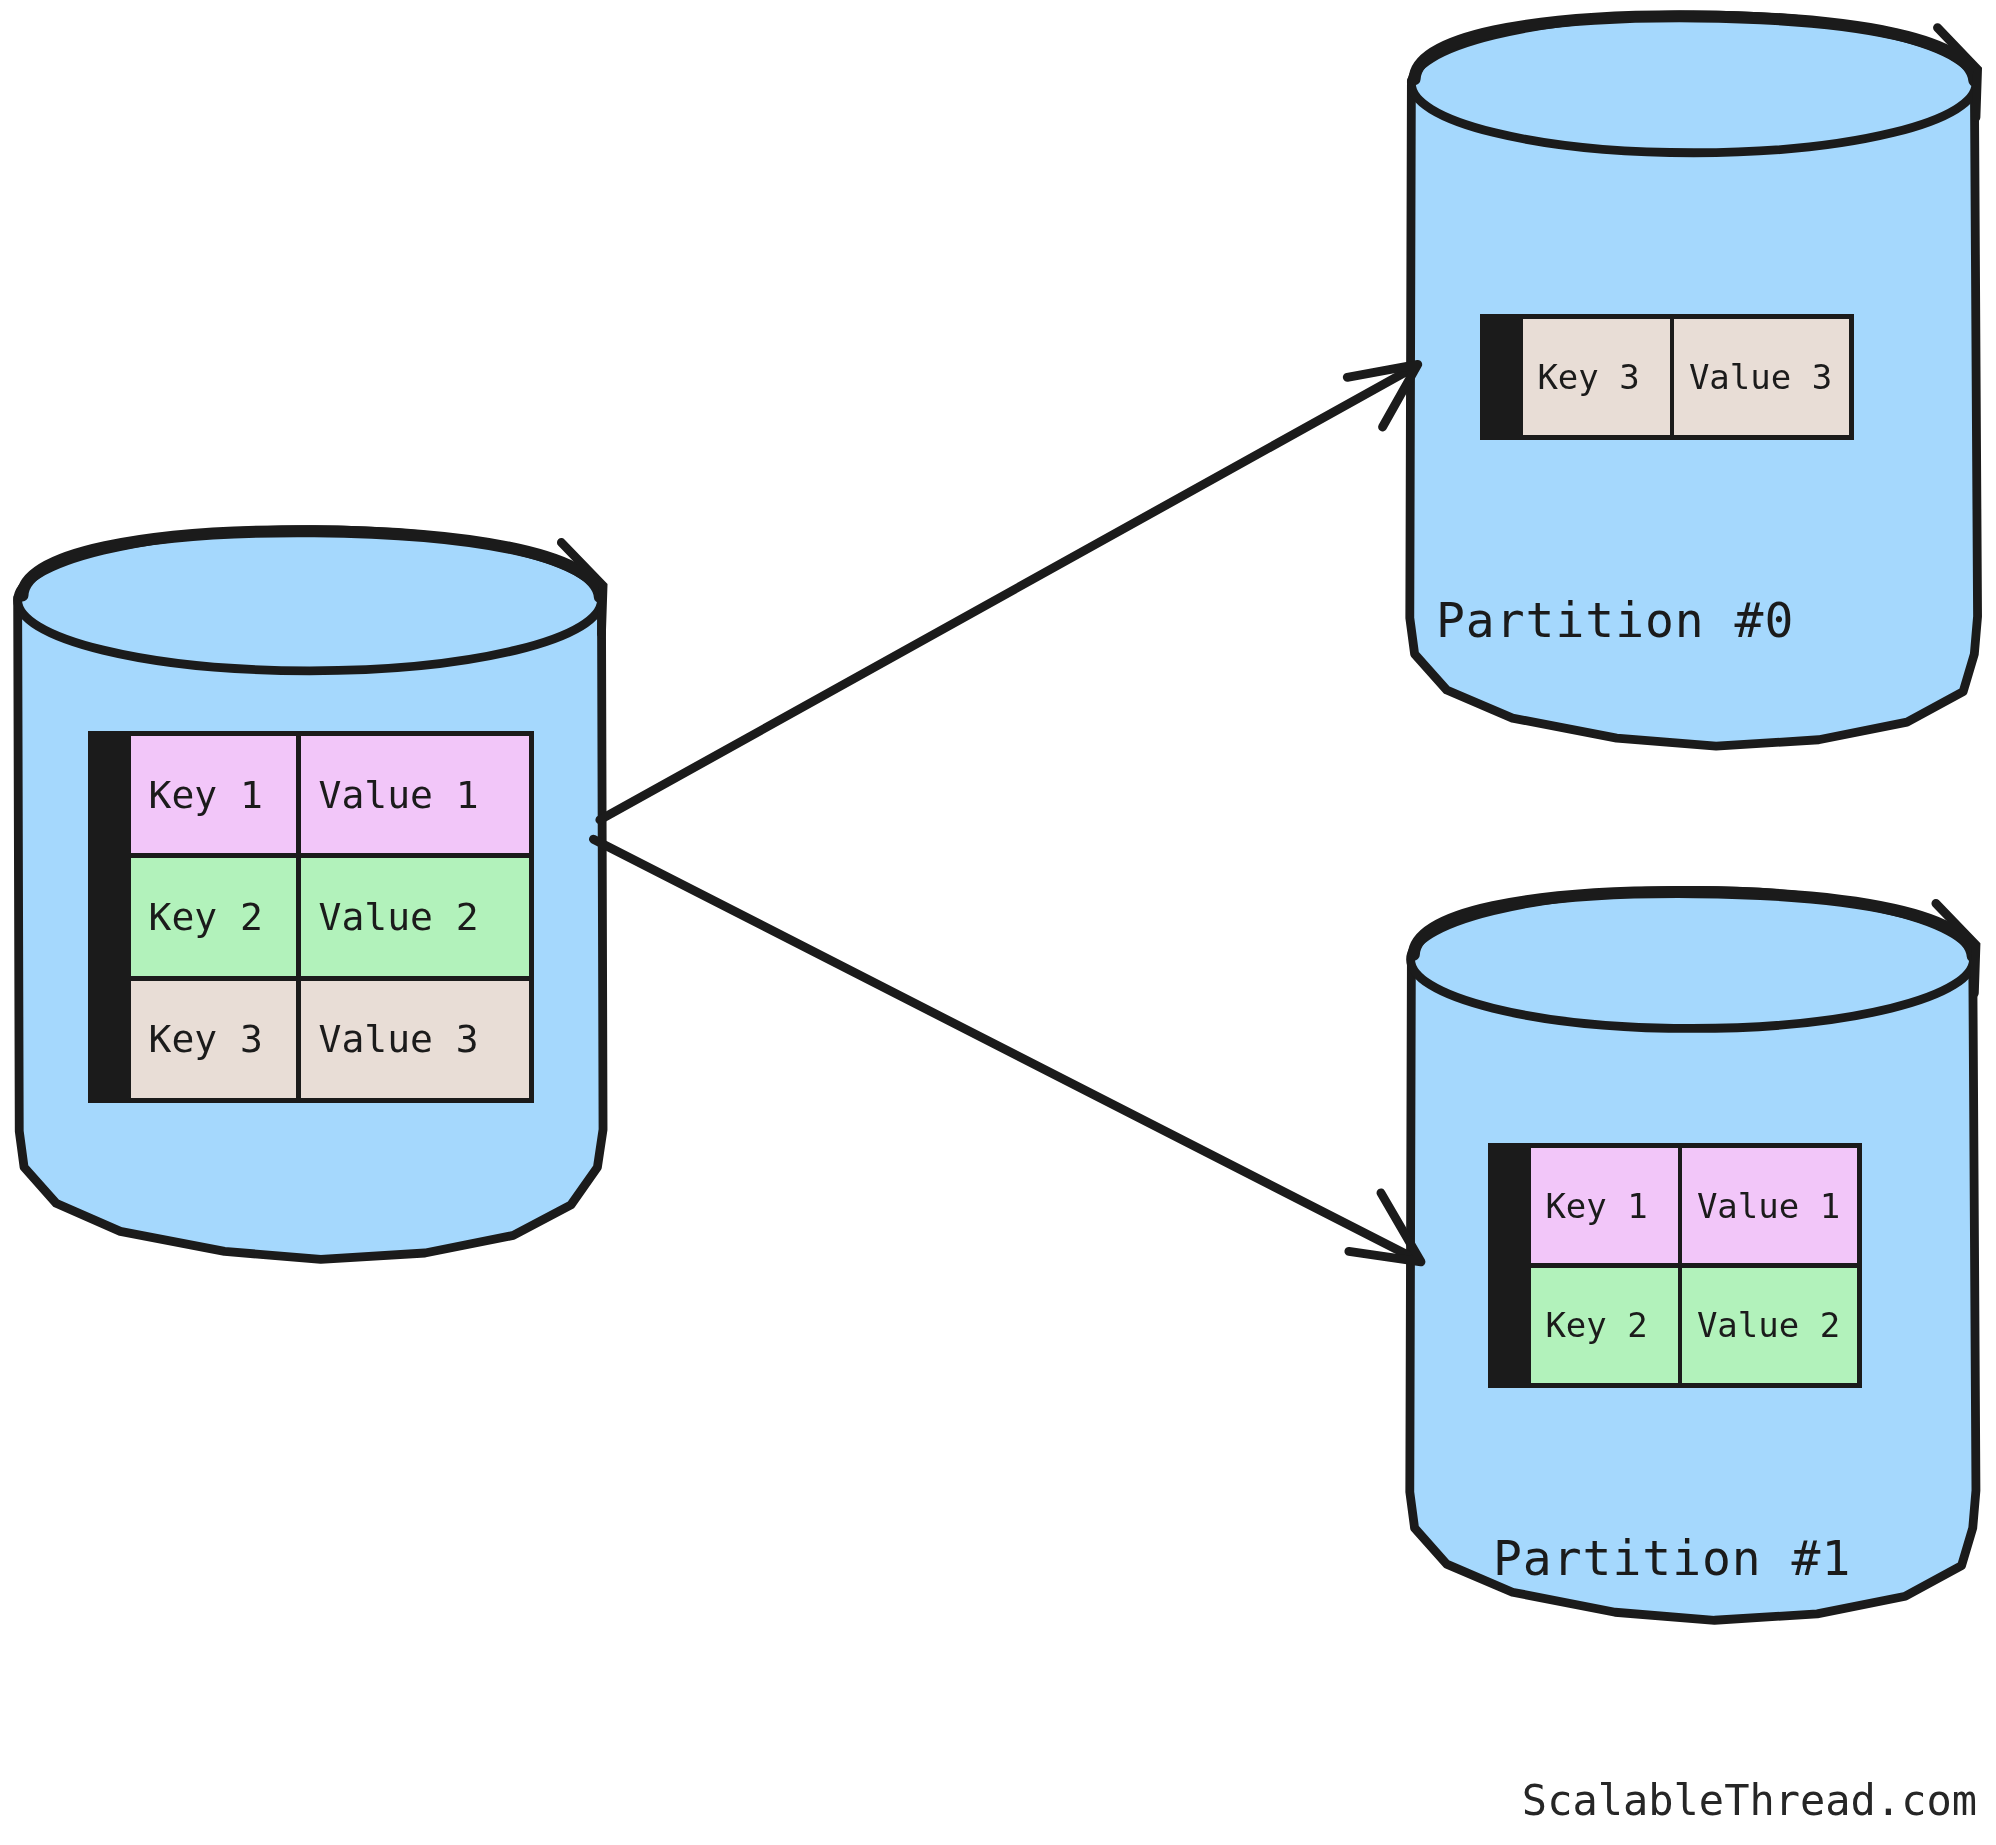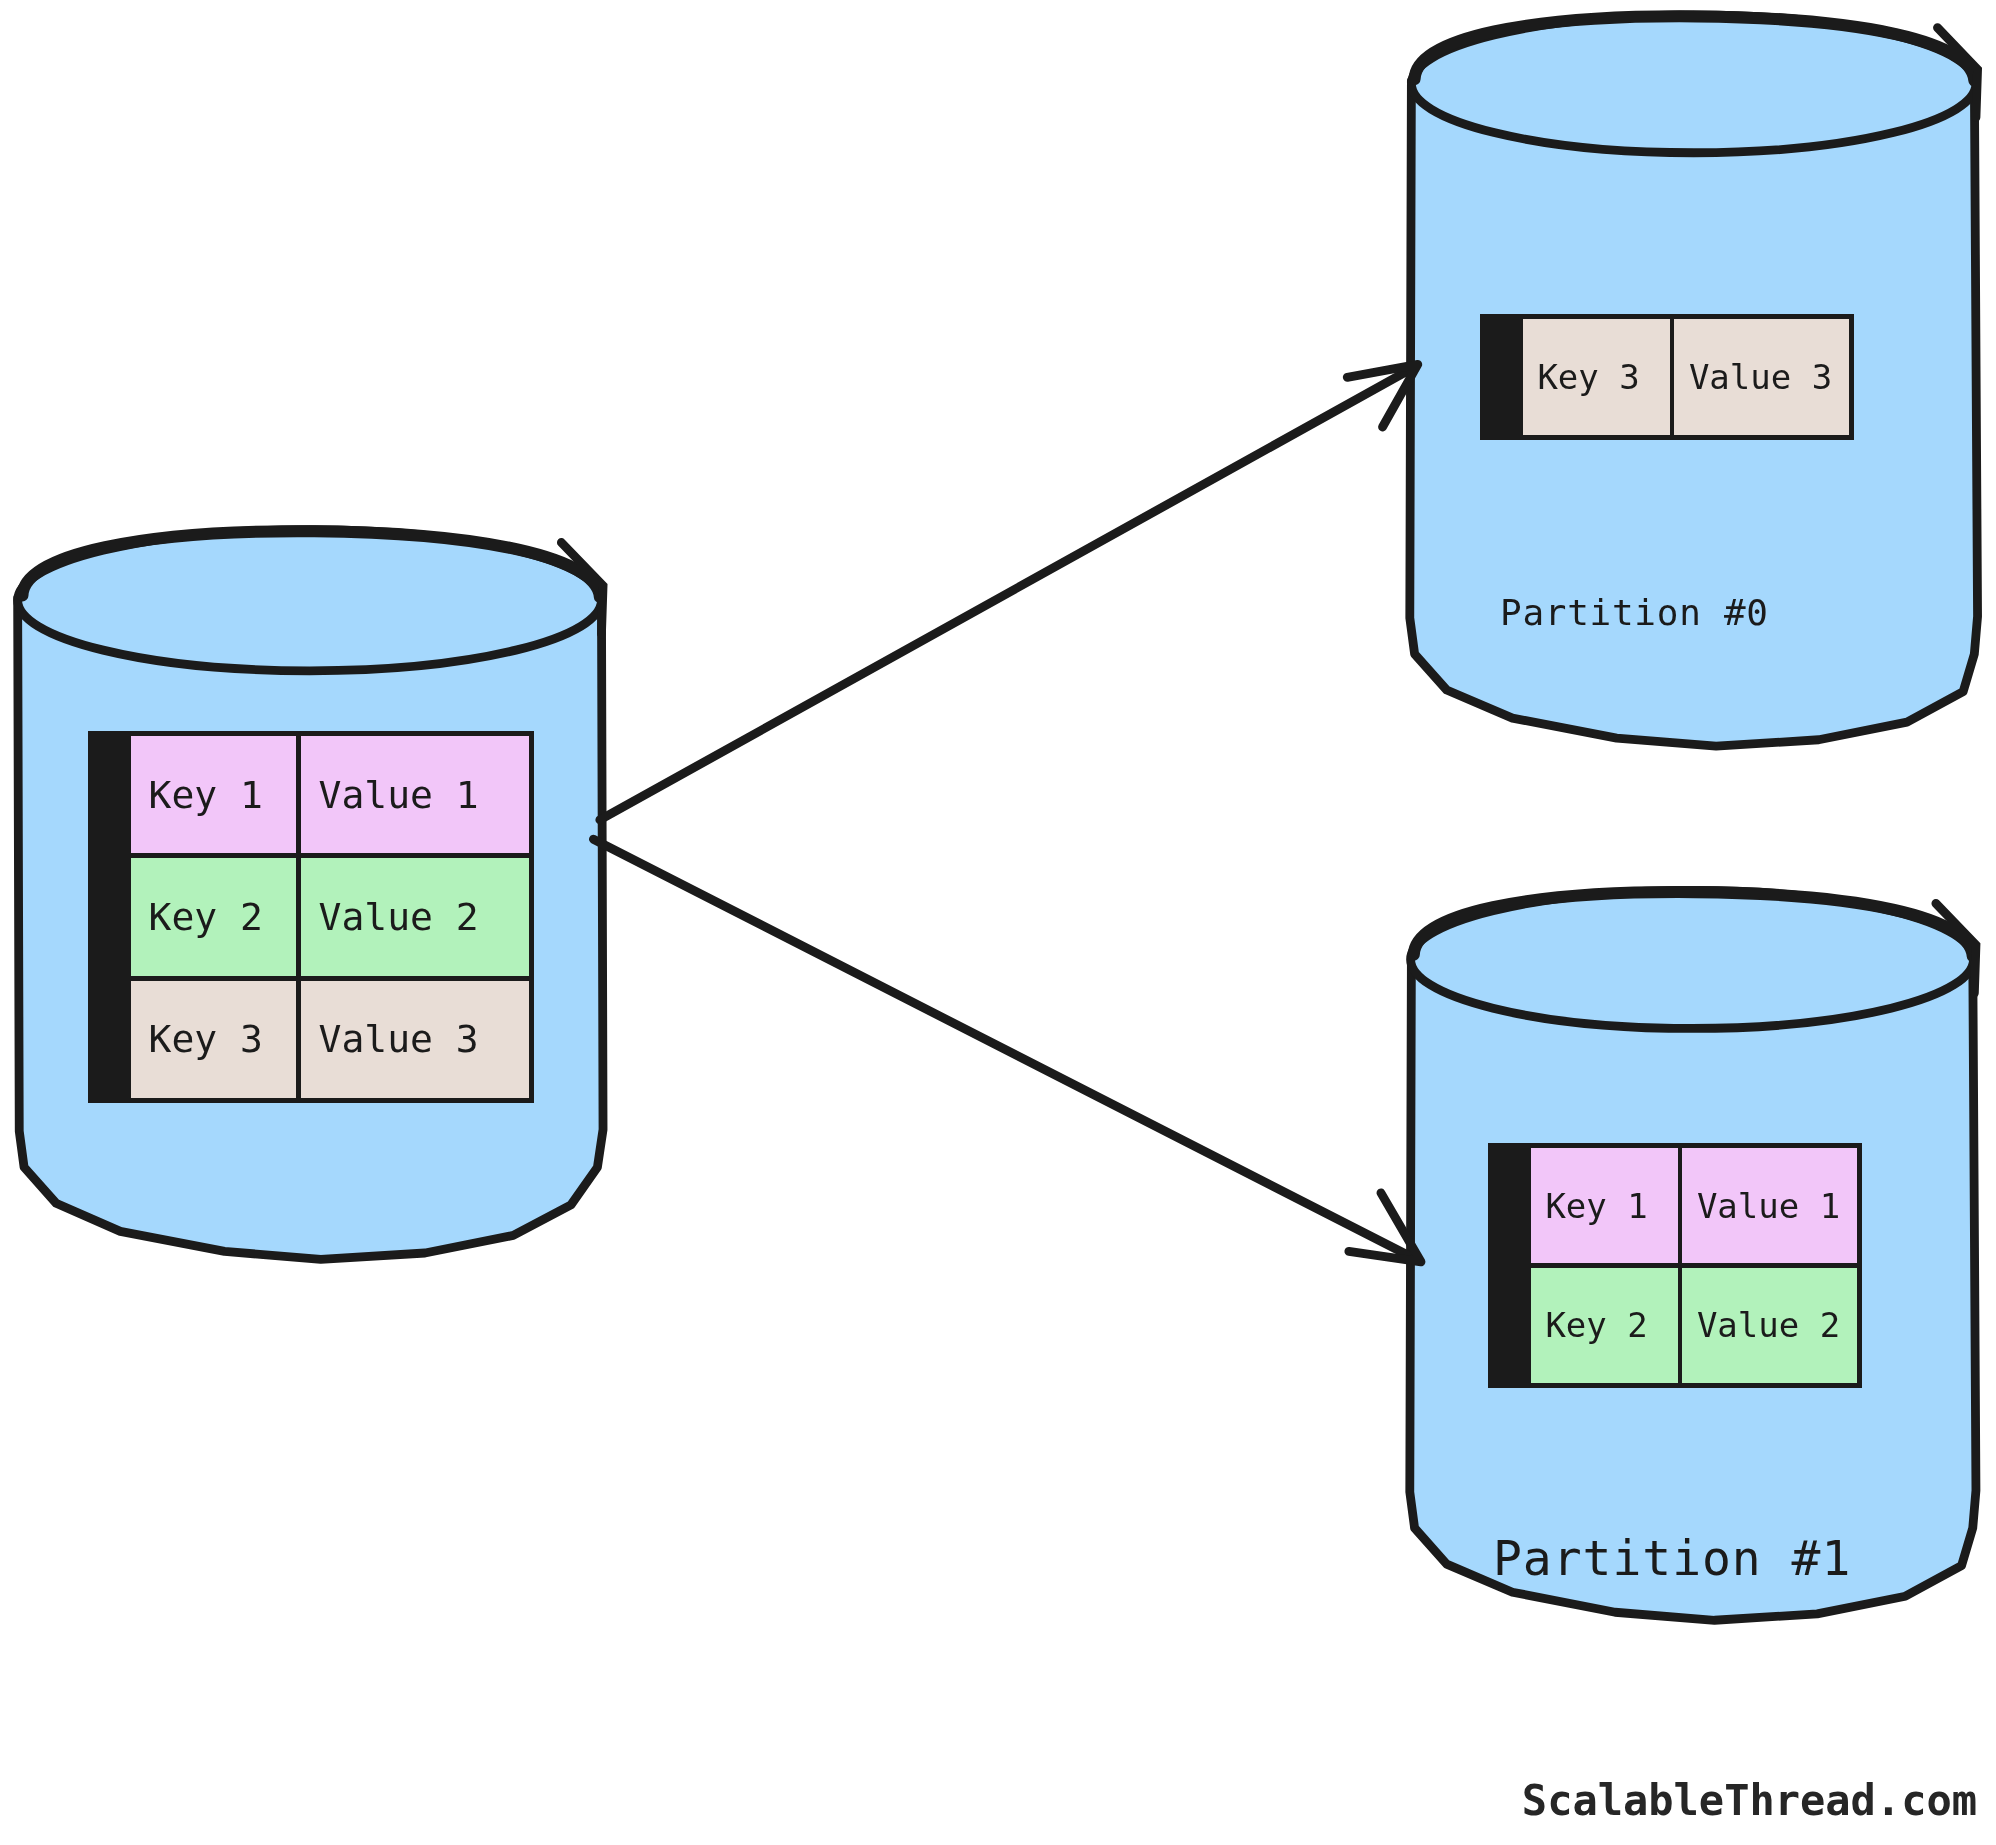--- a/index.html
+++ b/index.html
@@ -90,38 +90,37 @@
     color: #1b1b1b;
     white-space: pre;
     letter-spacing: 0.02em;
   }
   #base-table-label {
     left: 71px;
     top: 1290px;
     font-size: 48px;
   }
   #p0-label {
-    left: 1500px;
+    left: 1436px;
     top: 592px;
-    font-size: 36px;
+    font-size: 48px;
   }
   #p1-label {
     left: 1493px;
     top: 1530px;
     font-size: 48px;
   }
   #watermark {
     position: absolute;
     right: 19px;
     bottom: 21px;
     font-family: "DejaVu Sans Mono", "Liberation Mono", monospace;
     font-size: 42px;
     color: #262626;
     white-space: pre;
-    font-weight: bold;
   }
 </style>
 </head>
 <body>
 
 <div id="canvas">
 
   <svg class="svg-layer" viewBox="0 0 2489 2301">
     <defs>
       

